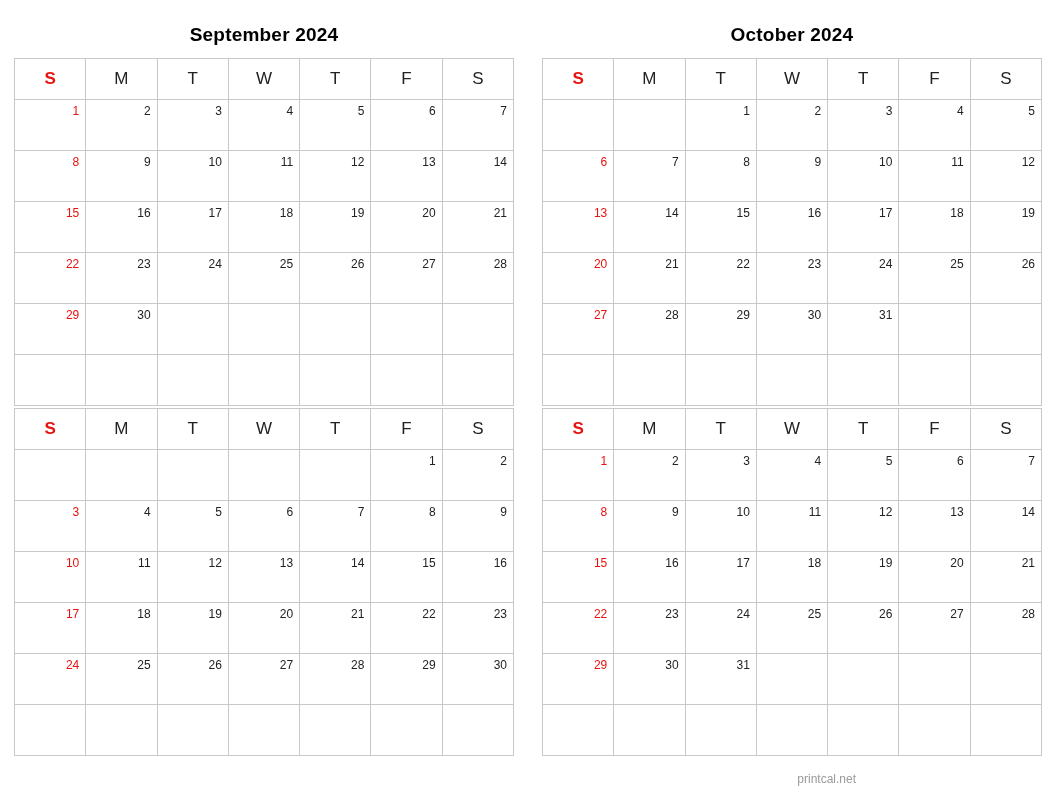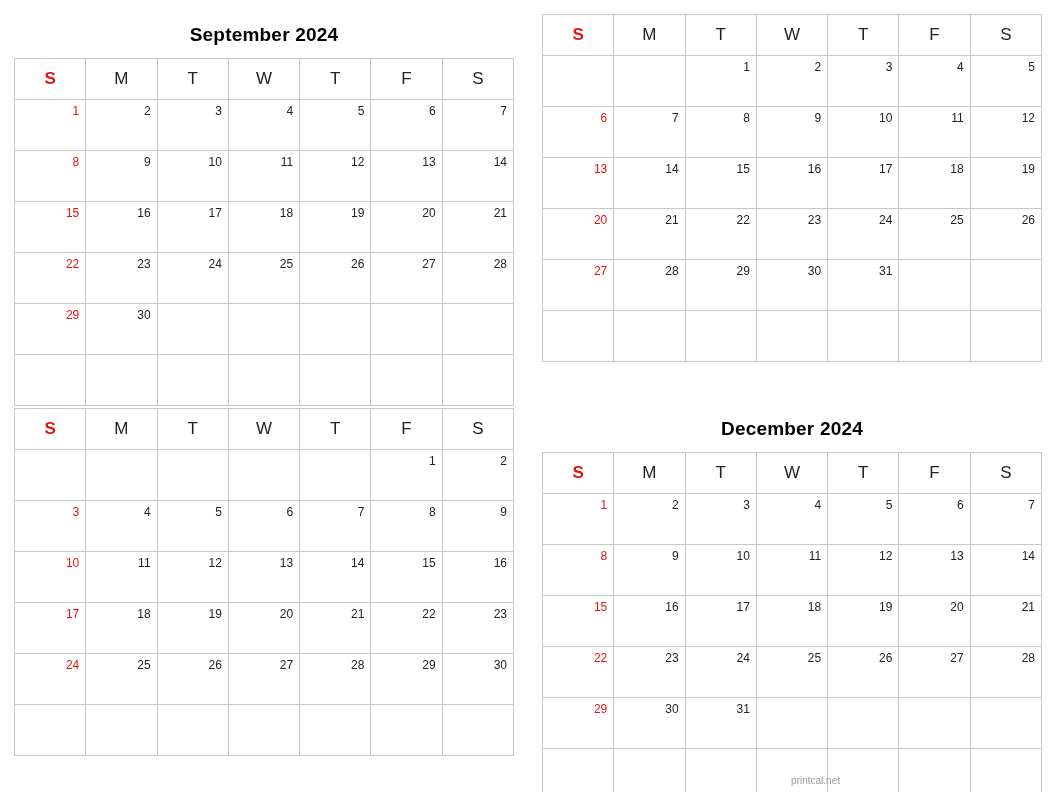--- a/index.html
+++ b/index.html
@@ -66,23 +66,23 @@
     padding: 4px 6px 0 0;
     font-size: 12px;
     color: #222;
     background: #ffffff;
   }
   table.cal td.sun {
     color: #e8120e;
   }
   .footer {
     position: absolute;
-    right: 32px;
+    right: 16px;
     bottom: 6px;
-    font-size: 10px;
+    font-size: 12px;
     color: #9a9a9a;
   }
 </style>
 </head>
 <body>
 
 <div class="page">
   <div class="grid">
 
     <div class="month">
@@ -152,20 +152,21 @@
             <td></td>
             <td></td>
             <td></td>
             <td></td>
           </tr>
         </tbody>
       </table>
     </div>
 
     <div class="month">
+      <div class="month-title">October 2024</div>
       <table class="cal">
         <thead>
           <tr>
             <th class="sun">S</th>
             <th>M</th>
             <th>T</th>
             <th>W</th>
             <th>T</th>
             <th>F</th>
             <th>S</th>
@@ -296,21 +297,20 @@
             <td></td>
             <td></td>
             <td></td>
             <td></td>
           </tr>
         </tbody>
       </table>
     </div>
 
     <div class="month">
-      <div class="month-title">December 2024</div>
       <table class="cal">
         <thead>
           <tr>
             <th class="sun">S</th>
             <th>M</th>
             <th>T</th>
             <th>W</th>
             <th>T</th>
             <th>F</th>
             <th>S</th>

